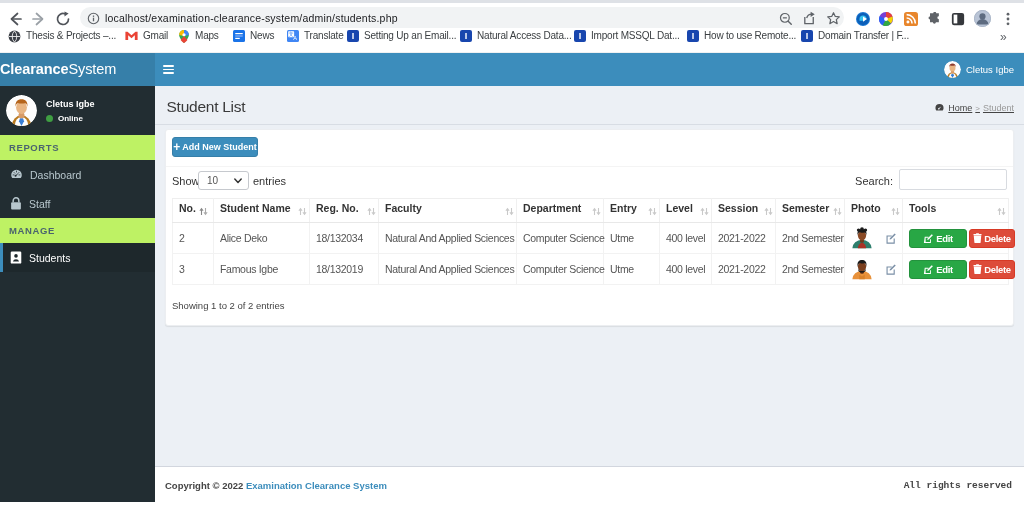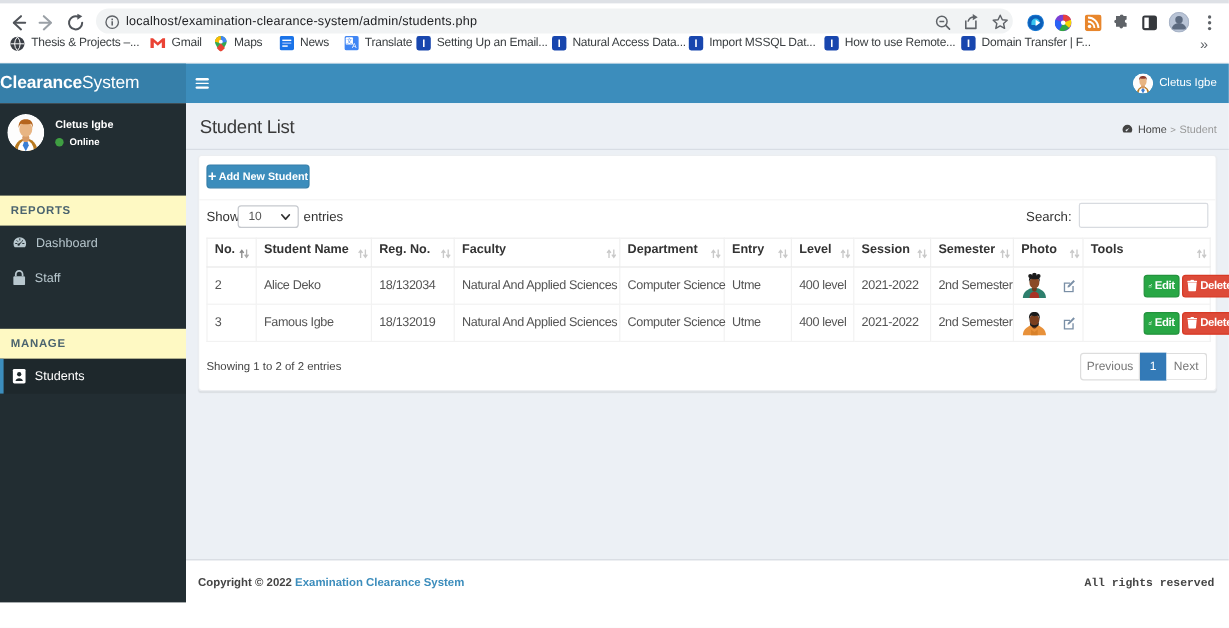--- a/index.html
+++ b/index.html
@@ -17,28 +17,28 @@
 
 #appheader { position:absolute; left:0; top:53px; width:1024px; height:33px; background:#3c8dbc; }
 #logo { position:absolute; left:0; top:0; width:155px; height:33px; background:#367fa9; color:#fff; font-size:14.5px; text-align:left; line-height:33px; letter-spacing:-0.1px; }
 #hamb { position:absolute; left:163px; top:12px; width:11px; height:9px; }
 #hamb div { height:1.6px; background:#fff; margin-bottom:2px; border-radius:1px; }
 #hdruser { position:absolute; right:10px; top:0; height:33px; display:flex; align-items:center; gap:5px; color:#fff; font-size:9.5px; }
 #sidebar { position:absolute; left:0; top:86px; width:155px; height:416px; background:#222d32; }
 #sbprofile { display:flex; padding:9px 10px 9px 6px; gap:9px; align-items:center; }
 #sbname { color:#fff; font-size:9px; font-weight:bold; }
 #sbonline { color:#fff; font-size:8px; font-weight:bold; margin-top:5px; display:flex; align-items:center; gap:5px; }
-.sbhead { background:#fef9c3; color:#4b646f; font-size:9.5px; font-weight:bold; padding:7px 0 7px 9px; letter-spacing:0.6px;margin-top:28px; }
+.sbhead { background:#bef264; color:#4b646f; font-size:9.5px; font-weight:bold; padding:7px 0 7px 9px; letter-spacing:0.6px; }
 .sbitem { display:flex; align-items:center; gap:7px; padding:8px 5px 8px 10px; color:#b8c7ce; font-size:10.5px; }
 .sbitem.active { background:#1e282c; color:#fff; border-left:3px solid #3c8dbc; padding-left:7px; }
 .dot { width:7px; height:7px; border-radius:50%; background:#3f9e42; display:inline-block; }
 
 #main { position:absolute; left:155px; top:86px; width:869px; height:380px; background:#ecf0f5; }
 #ctitle { position:absolute; left:11.5px; top:13px; font-size:15.5px; letter-spacing:-0.25px; color:#3a3a3a; line-height:1; }
-#crumb { position:absolute; right:10px; top:17px; font-size:9px; color:#444; display:flex; align-items:center; gap:3px; }
+#crumb { position:absolute; right:10px; top:17px; font-size:9px; color:#444; display:flex; align-items:center; gap:3px;text-decoration:underline; }
 #crumb .gray { color:#999; }
 #chline { position:absolute; left:0; top:38px; width:869px; border-bottom:1px solid #d8dde4; }
 #card { position:absolute; left:10px; top:43px; width:849px; height:197px; background:#fff; border-radius:3px; box-shadow:0 1px 1px rgba(0,0,0,0.08); border:1px solid #eceef1; }
 #addbtn { position:absolute; left:6px; top:7px; width:86px; height:20px; background:#3c8dbc; border:1px solid #367fa9; border-radius:3px; color:#fff; font-size:9px; font-weight:bold; display:flex; align-items:center; justify-content:center; gap:2px; white-space:nowrap; }
 #cardhr { position:absolute; left:0; top:36px; width:100%; border-bottom:1px solid #f4f4f4; }
 #showrow { position:absolute; left:6px; top:41px; right:6px; height:22px; font-size:11px; color:#333; }
 #showsel { position:absolute; left:26px; top:0; width:51px; height:19px; border:1px solid #c6c9ce; border-radius:3px; background:#fff; font-size:10px; color:#555; padding-left:8px; line-height:17px; }
 #searchlbl { position:absolute; right:114px; top:4px; }
 #searchbox { position:absolute; right:0; top:-2px; width:108px; height:21px; border:1px solid #d8dbe0; border-radius:2px; background:#fff; }
 
@@ -52,21 +52,21 @@
 .pg { border:1px solid #ddd; line-height:21px; color:#777; background:#fff; text-align:center; }
 .pg.first { width:50px; }
 .pg.on { width:22px; }
 .pg.last { width:34px; }
 .pg.first { border-radius:3px 0 0 3px; }
 .pg.last { border-radius:0 3px 3px 0; border-left:none; }
 .pg.on { background:#337ab7; border-color:#337ab7; color:#fff; }
 #footer { position:absolute; left:155px; top:466px; width:869px; height:36px; background:#fff; border-top:1px solid #d2d6de; font-size:9.5px; color:#444; font-weight:bold; }
 #footer a { color:#3c8dbc; text-decoration:none; }
 .btn-act { display:inline-flex; align-items:center; gap:2px; height:19px; border-radius:3px; color:#fff; font-size:9.5px; font-weight:bold; padding:0 3px; justify-content:center; }
-.btn-edit { width:30px;margin-left:44px; }
+.btn-edit { width:58px; }
 .btn-del { width:46px; }
 .btn-edit { background:#28a745; border:1px solid #23923d; }
 .btn-del { background:#dd4b39; border:1px solid #d73925; margin-left:2px; }
 </style>
 </head>
 <body>
 <div id="strip"></div>
 <div id="toolbar">
 
   <svg class="abs" style="left:7px;top:8px" width="16" height="16" viewBox="0 0 16 16">
@@ -436,23 +436,18 @@
                   </svg>Edit</span><span class="btn-act btn-del"><svg width="9" height="10" viewBox="0 0 14 16">
                     <path d="M1 4 h12 l-1 11 a1.5 1.5 0 0 1 -1.5 1 h-7 a1.5 1.5 0 0 1 -1.5 -1 z" fill="#fff"></path>
                     <rect x="0.5" y="1.6" width="13" height="1.8" rx="0.5" fill="#fff"></rect>
                     <rect x="4.7" y="0.3" width="4.6" height="1.8" rx="0.6" fill="#fff"></rect>
                   </svg>Delete</span></td>
         </tr>
       </tbody>
         </table>
     </div>
     <div id="showing">Showing 1 to 2 of 2 entries</div>
-    <div id="pager">
-        <span class="pg first">Previous</span>
-        <span class="pg on">1</span>
-        <span class="pg last">Next</span>
-      </div>
   </div>
 </div>
 <div id="footer">
   <span style="position:absolute;left:10px;top:13px;">Copyright © 2022 <a>Examination Clearance System</a></span>
   <span style="position:absolute;right:12px;top:13px;font-family:Liberation Mono, monospace;">All rights reserved</span>
 </div>
 
 </body></html>

